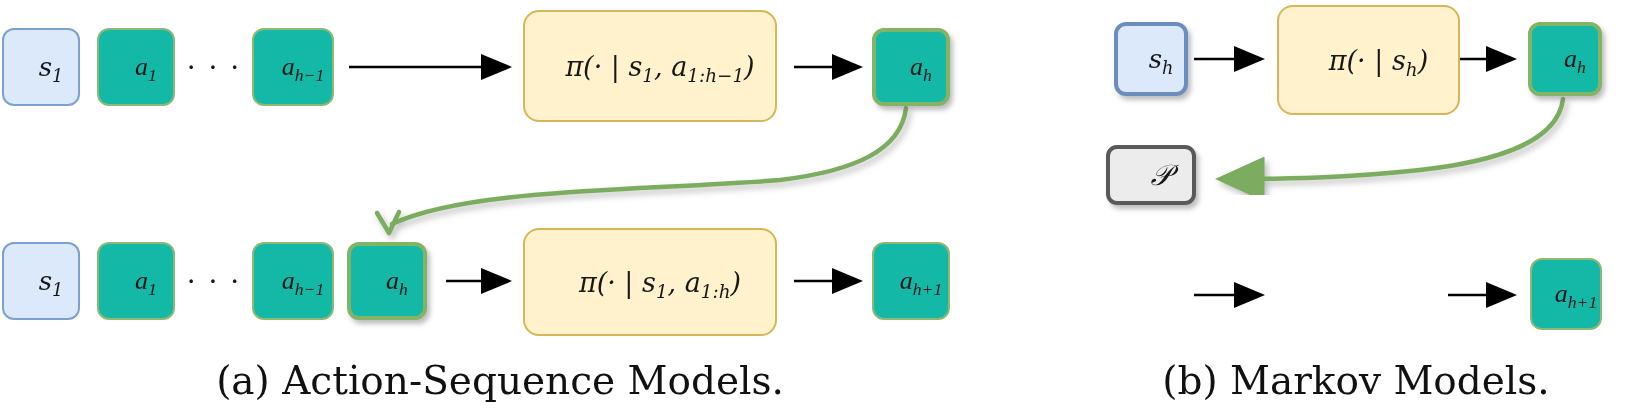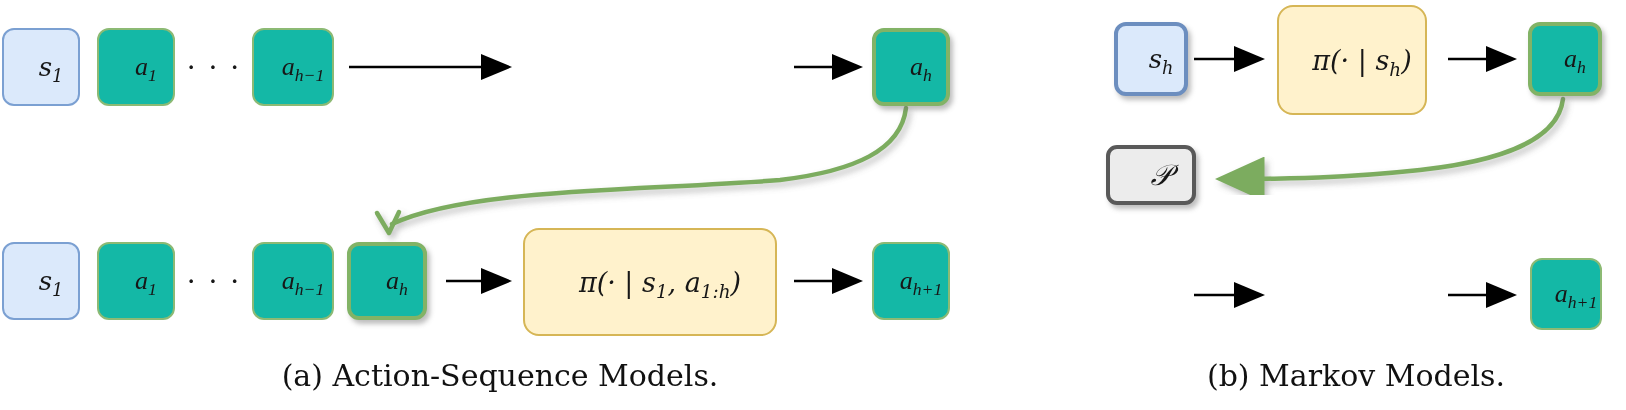--- a/index.html
+++ b/index.html
@@ -35,21 +35,21 @@
     box-shadow:3px 4px 5px rgba(110,110,110,0.45);
   }
   .dots{
     position:absolute;z-index:2;
     display:flex;align-items:center;justify-content:center;
     font-size:28px;color:#171717;font-style:normal;
     letter-spacing:2px;
   }
   .caption{
     position:absolute;z-index:2;
-    font-size:30px;color:#111111;
+    font-size:39px;color:#111111;
     text-align:center;font-style:normal;
   }
 </style>
 </head>
 <body>
 
 <div class="canvas">
 
   <svg class="arrow-layer" width="1626" height="410" viewBox="0 0 1626 410">
     <defs>
@@ -99,20 +99,23 @@
     </div>
   <div class="box green" style="left:97px;top:28px;width:78px;height:78px;">
        <span>a<sub>1</sub></span>
     </div>
   <div class="dots" style="left:186px;top:28px;width:56px;height:78px;">
        <span>· · ·</span>
     </div>
   <div class="box green" style="left:252px;top:28px;width:82px;height:78px;">
        <span>a<sub>h−1</sub></span>
     </div>
+  <div class="box yellow" style="left:523px;top:10px;width:254px;height:112px;">
+       <span>π(· | s<sub>1</sub>, a<sub>1:h−1</sub>)</span>
+    </div>
   <div class="box green bold" style="left:872px;top:28px;width:78px;height:78px;">
        <span>a<sub>h</sub></span>
     </div>
 
   <div class="box blue" style="left:2px;top:242px;width:78px;height:78px;">
        <span>s<sub>1</sub></span>
     </div>
   <div class="box green" style="left:97px;top:242px;width:78px;height:78px;">
        <span>a<sub>1</sub></span>
     </div>
@@ -131,21 +134,21 @@
   <div class="box green" style="left:872px;top:242px;width:78px;height:78px;">
        <span>a<sub>h+1</sub></span>
     </div>
 
   <div class="caption" style="left:20px;top:358px;width:960px;">
        <span>(a) Action-Sequence Models.</span></div>
 
   <div class="box blue bold" style="left:1114px;top:22px;width:74px;height:74px;">
        <span>s<sub>h</sub></span>
     </div>
-  <div class="box yellow" style="left:1277px;top:5px;width:150px;height:110px;">
+  <div class="box yellow" style="left:1277px;top:5px;width:183px;height:110px;">
        <span>π(· | s<sub>h</sub>)</span>
     </div>
   <div class="box green bold" style="left:1528px;top:22px;width:74px;height:74px;">
        <span>a<sub>h</sub></span>
     </div>
 
   <div class="box gray" style="left:1106px;top:145px;width:90px;height:60px;">
        <span>𝒫</span>
     </div>
 

